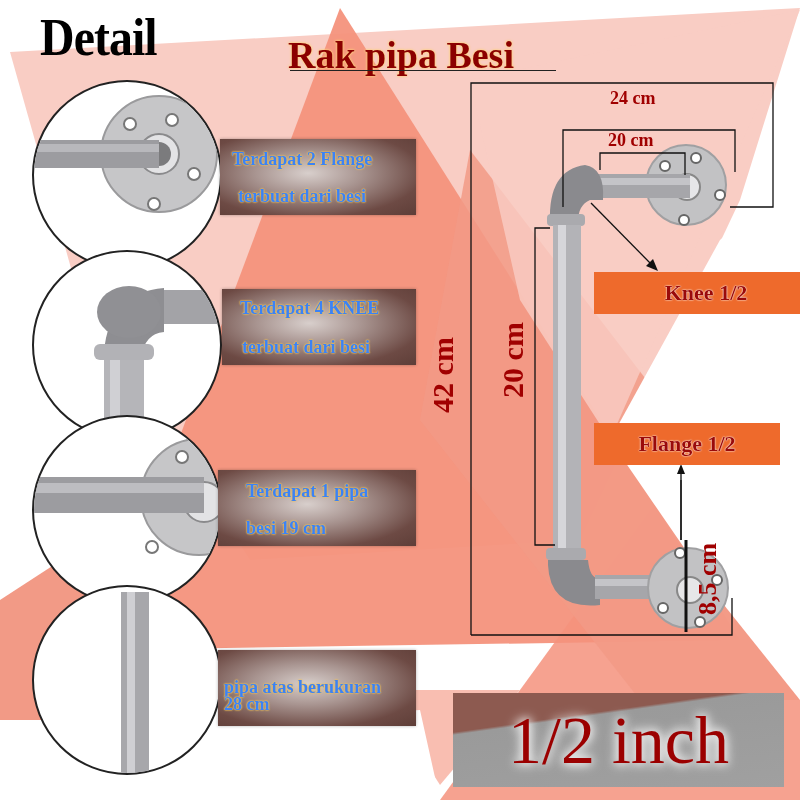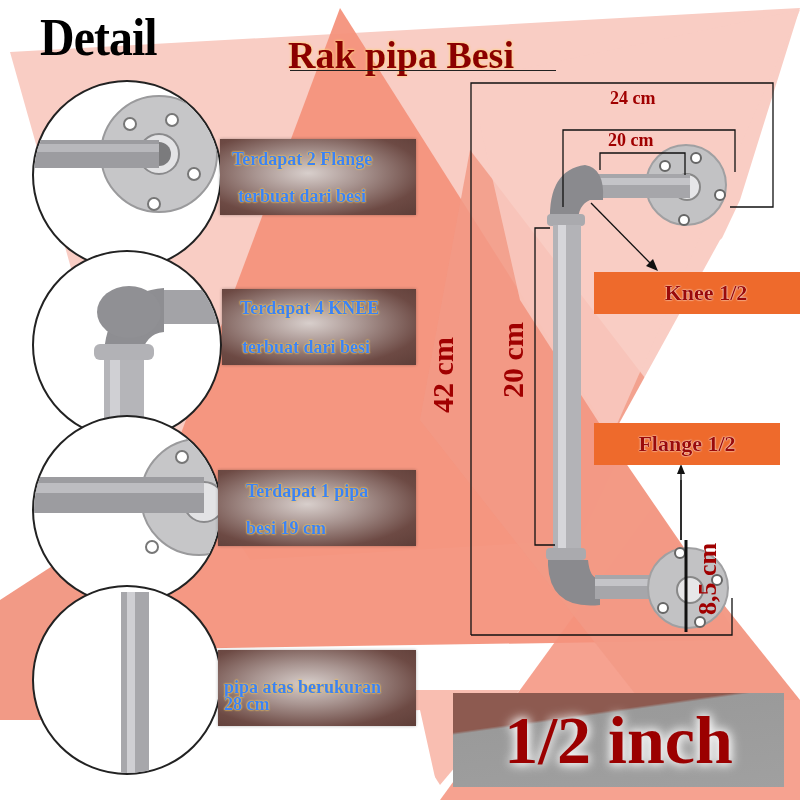--- a/index.html
+++ b/index.html
@@ -8,21 +8,21 @@
   .title-detail { position: absolute; left: 40px; top: 12px; font-size: 52px; font-weight: bold; color: #000; letter-spacing: -1px; line-height: 1; transform: scaleX(0.92); transform-origin: left top; }
   .title-main { position: absolute; left: 288px; top: 20px; font-size: 38px; font-weight: bold; color: #8b0000; line-height: 1; text-shadow: 0 0 2px #ffd27a, 0 0 3px #ffd27a; margin-top: 16px; }
   .title-line { position: absolute; left: 290px; top: 70px; width: 266px; height: 1px; background: #222; }
   .label-box { position: absolute; background: radial-gradient(ellipse at 45% 45%, #d8cfcc 0%, #a89490 35%, #6d4a44 75%, #5e3e38 100%); box-shadow: 0 0 3px rgba(0,0,0,0.3); }
   .label-text { position: absolute; font-size: 18px; font-weight: bold; color: #3b82f6; white-space: nowrap; text-shadow: 0 0 2px #f2c257, 0 0 2px #f2c257, 0 0 1px #f2c257; }
   .circle { position: absolute; width: 190px; height: 190px; border-radius: 50%; background: #fff; border: 2px solid #222; box-sizing: border-box; overflow: hidden; }
   .dim-text { position: absolute; font-weight: bold; color: #a00000; font-size: 18px; line-height: 1; white-space: nowrap; }
   .dim-text-v { position: absolute; font-weight: bold; color: #a00000; font-size: 30px; line-height: 1; white-space: nowrap; transform: rotate(-90deg); transform-origin: center center; }
   .tag { position: absolute; background: #ee6a2c; color: #9a0a0a; font-weight: bold; font-size: 22px; display: flex; align-items: center; justify-content: center; text-shadow: 0 0 1px #fff, 0 0 2px #fff; }
   .inch-box { position: absolute; left: 453px; top: 693px; width: 331px; height: 94px; background: linear-gradient(172deg, #8d5a50 0%, #8d5a50 28%, #9a9a9a 30%, #a0a0a0 100%); }
-  .inch-text { position: absolute; left: 0; top: 0; width: 100%; height: 100%; display: flex; align-items: center; justify-content: center; font-size: 68px; font-weight: bold; color: #9b0000; text-shadow: 0 0 10px #ffffff, 0 0 14px #ffffff; }
+  .inch-text { position: absolute; left: 0; top: 0; width: 100%; height: 100%; display: flex; align-items: center; justify-content: center; font-size: 68px; font-weight: normal; color: #9b0000; text-shadow: 0 0 10px #ffffff, 0 0 14px #ffffff; }
 </style>
 </head>
 <body>
 
 <svg class="bg" viewBox="0 0 800 800">
 
   <polygon points="0,52 800,8 800,170 700,800 0,800" fill="#ffffff"></polygon>
   <polygon points="10,52 800,8 740,200 580,540 250,560 80,300" fill="#f9cdc4"></polygon>
 
   <polygon points="0,600 0,720 60,720 200,470" fill="#f29a86"></polygon>

